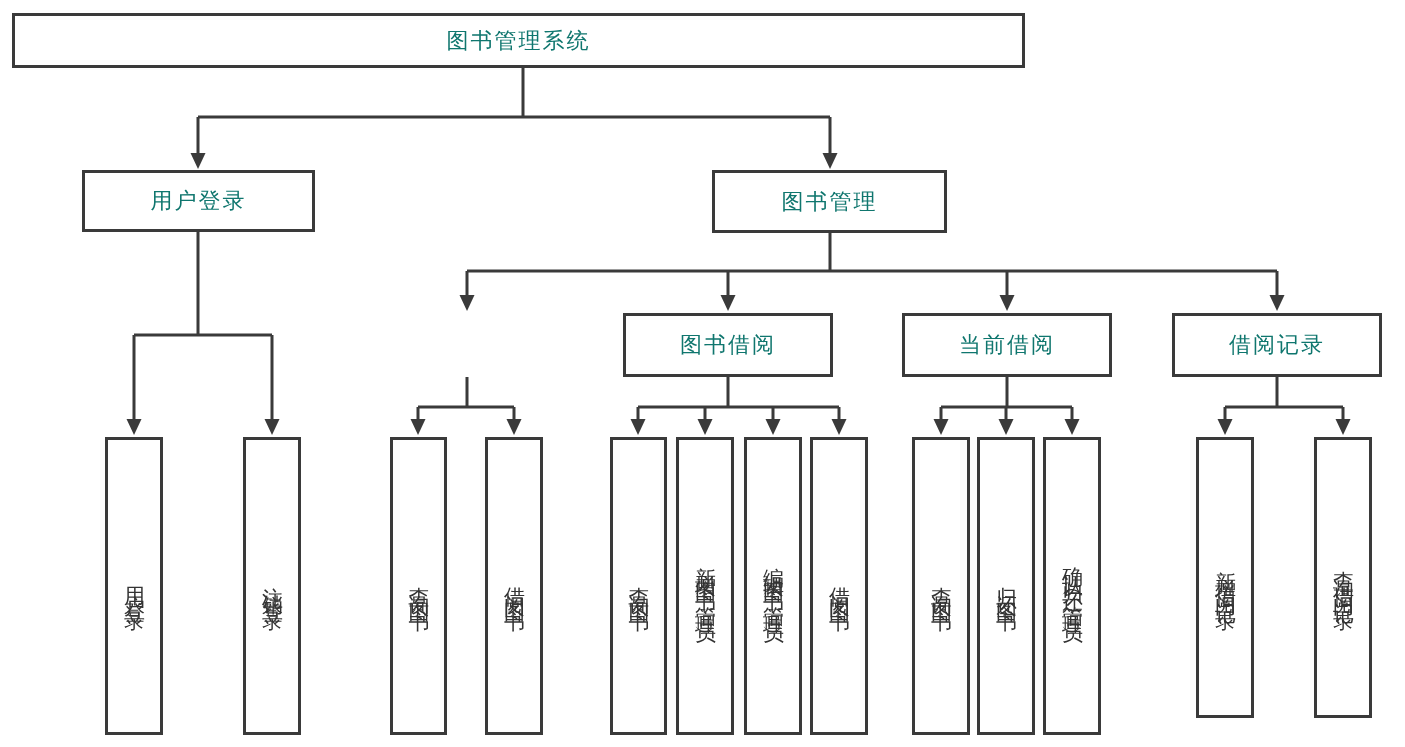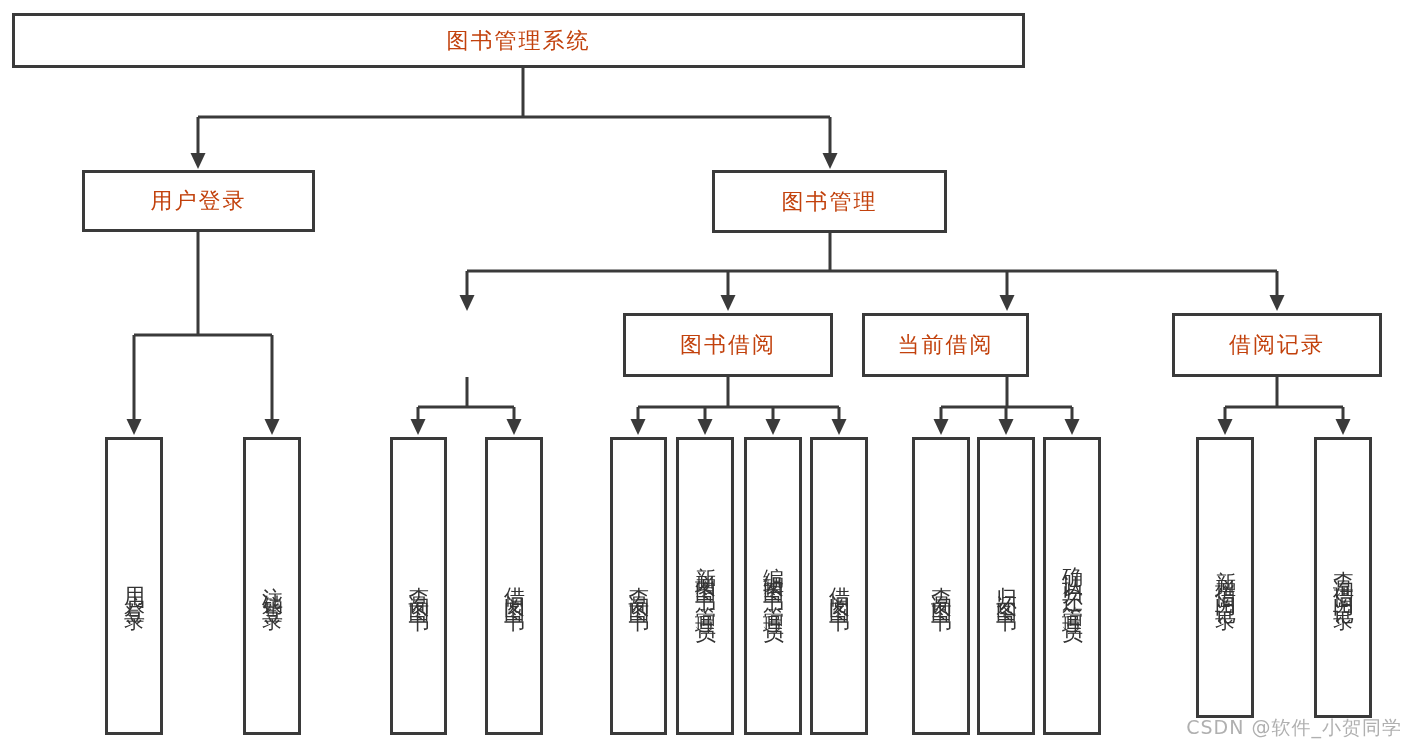--- a/index.html
+++ b/index.html
@@ -5,31 +5,31 @@
   html,body{margin:0;padding:0;background:#ffffff;}
   .stage{
     position:relative;width:1405px;height:747px;background:#ffffff;overflow:hidden;
     font-family:"DejaVu Sans","Liberation Sans",sans-serif;color:#333333;
   }
   .wires{position:absolute;left:0;top:0;width:1405px;height:747px;}
   .box{
     position:absolute;box-sizing:border-box;border:3px solid #3a3a3a;background:#ffffff;
     display:flex;align-items:center;justify-content:center;
   }
-  .hbox{font-size:22px;letter-spacing:2px;color:#c2410c;}
+  .hbox{font-size:22px;letter-spacing:2px;color:#0f766e;}
   .vbox .vtext{
     writing-mode:vertical-rl;text-orientation:mixed;
     font-size:21px;letter-spacing:8px;line-height:1;color:#333333;white-space:nowrap;
   }
   .root{left:12px;top:13px;width:1013px;height:55px;}
   .l2a{left:82px;top:170px;width:233px;height:62px;}
   .l2b{left:712px;top:170px;width:235px;height:63px;}
   .l3a{left:362px;top:313px;width:210px;height:64px;}
   .l3b{left:623px;top:313px;width:210px;height:64px;text-align:right;}
-  .l3c{left:862px;top:313px;width:167px;height:64px;}
+  .l3c{left:902px;top:313px;width:210px;height:64px;}
   .l3d{left:1172px;top:313px;width:210px;height:64px;}
   .leaf{top:437px;height:298px;}
   .lf1{left:105px;width:58px;}
   .lf2{left:243px;width:58px;}
   .lf3{left:390px;width:57px;}
   .lf4{left:485px;width:58px;}
   .lf5{left:610px;width:57px;}
   .lf6{left:676px;width:58px;}
   .lf7{left:744px;width:58px;}
   .lf8{left:810px;width:58px;}
@@ -127,14 +127,13 @@
     <span class="vtext">确认归还（管理员）</span>
   </div>
 
   <div class="box vbox leaf lf12">
     <span class="vtext">新增借阅记录</span>
   </div>
   <div class="box vbox leaf lf13">
     <span class="vtext">查询借阅记录</span>
   </div>
 
-  <div class="watermark">CSDN @软件_小贺同学</div>
 </div>
 
 </body></html>

